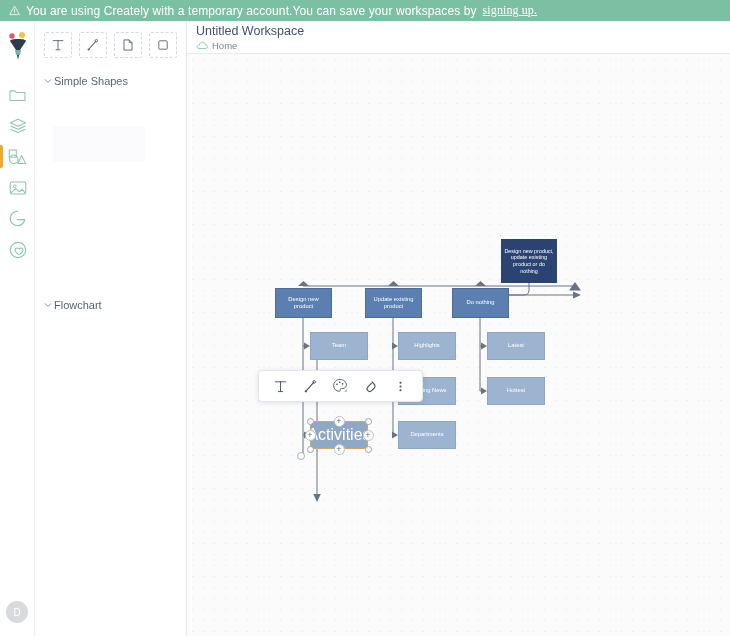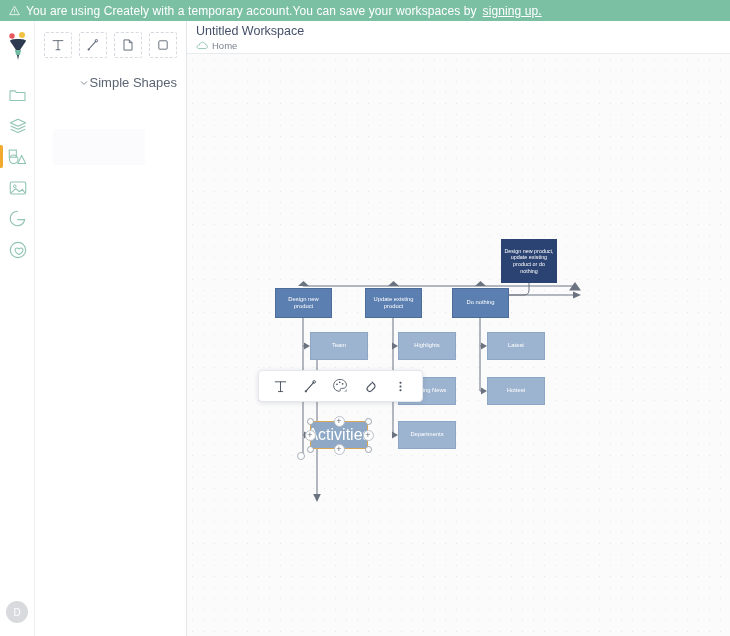--- a/index.html
+++ b/index.html
@@ -14,21 +14,21 @@
 
   
   .banner {
     position: absolute; left: 0; top: 0; width: 730px; height: 21px;
     background: #7cc0a4;
     display: flex; align-items: center; gap: 6px;
     padding-left: 9px;
     color: #ffffff; font-size: 12px; letter-spacing: .1px;
   }
   .banner .warn { width: 11px; height: 11px; flex: none; display:block; }
-  .banner-link { color:#ffffff; text-decoration: underline; }
+  .banner-link { color:#ffffff; text-decoration: underline; font-family: Liberation Serif, serif; }
 
   
   .rail {
     position: absolute; left: 0; top: 21px; width: 35px; height: 615px;
     background: #ffffff; border-right: 1px solid #eceef1;
   }
   .rail-logo { position:absolute; left:6px; top:10px; width:24px; height:30px; }
   .rail-items { position:absolute; left:0; top:58px; width:35px; }
   .rail-item {
     position: relative; width: 35px; height: 31px;
@@ -72,21 +72,21 @@
     width: 28px; height: 26px; border: 1px dashed #d6dae0; border-radius: 2px;
     display:flex; align-items:center; justify-content:center; cursor:pointer;
     background:#ffffff;
   }
   .tile svg { display:block; }
 
   .sect { margin-top: 12px; }
   .sect-head {
     display:flex; align-items:center; gap:2px;
     padding: 5px 9px; cursor: pointer;
-    font-size: 13px; color: #5a6472; justify-content: flex-end;
+    font-size: 11px; color: #5a6472;
   }
   .chev { width:8px; height:8px; flex:none; }
   .sect-body { min-height: 4px; }
   .sect-body.simple { height: 190px; position: relative; }
   .ghost-shape {
     position:absolute; left: 18px; top: 34px; width: 92px; height: 36px;
     background: #fbfbfd; border-radius: 2px;
   }
   .sect-body.flow { height: 228px; }
 
@@ -269,20 +269,26 @@
           <path d="M1.6 3.4 5 6.8 8.4 3.4" fill="none" stroke="#7b8490" stroke-width="1.15" stroke-linecap="round" stroke-linejoin="round"></path>
         </svg>
         <span>Simple Shapes</span>
       </div>
       <div class="sect-body simple">
         <div class="ghost-shape"></div>
       </div>
     </div>
 
     <div class="sect">
+      <div class="sect-head">
+        <svg class="chev" viewBox="0 0 10 10">
+          <path d="M1.6 3.4 5 6.8 8.4 3.4" fill="none" stroke="#7b8490" stroke-width="1.15" stroke-linecap="round" stroke-linejoin="round"></path>
+        </svg>
+        <span>Flowchart</span>
+      </div>
       <div class="sect-body flow"></div>
     </div>
 
 
   </div>
 
   <div class="header">
     <div class="ws-title">Untitled Workspace</div>
     <div class="crumb">
       <svg width="12" height="9" viewBox="0 0 14 10">

